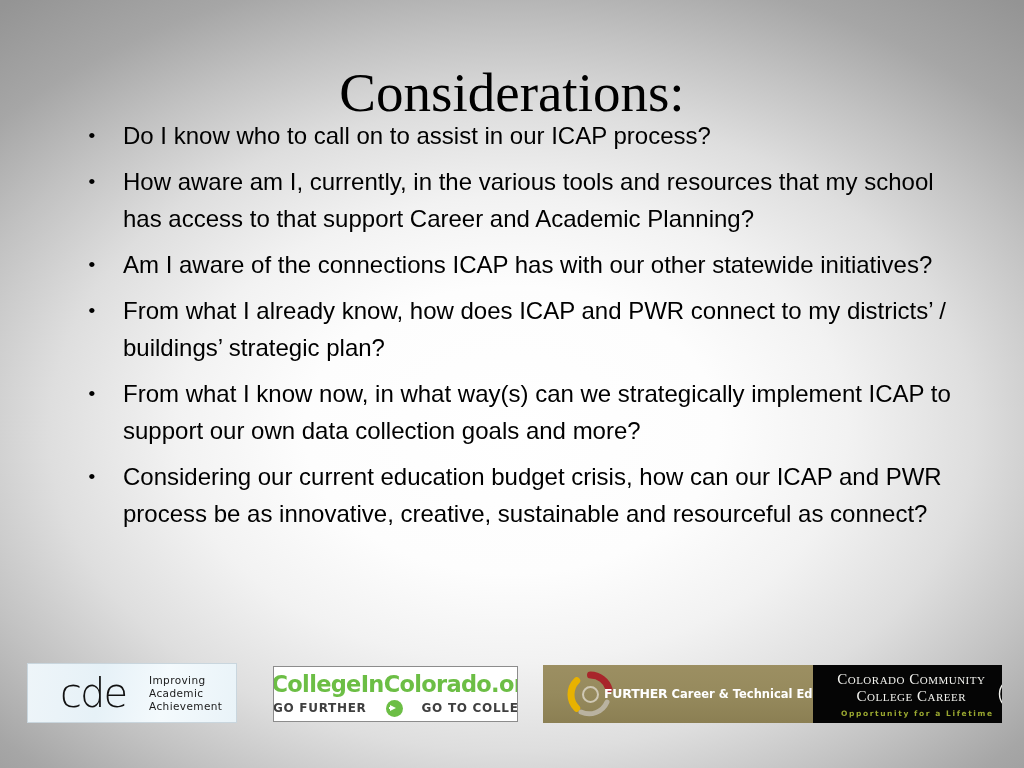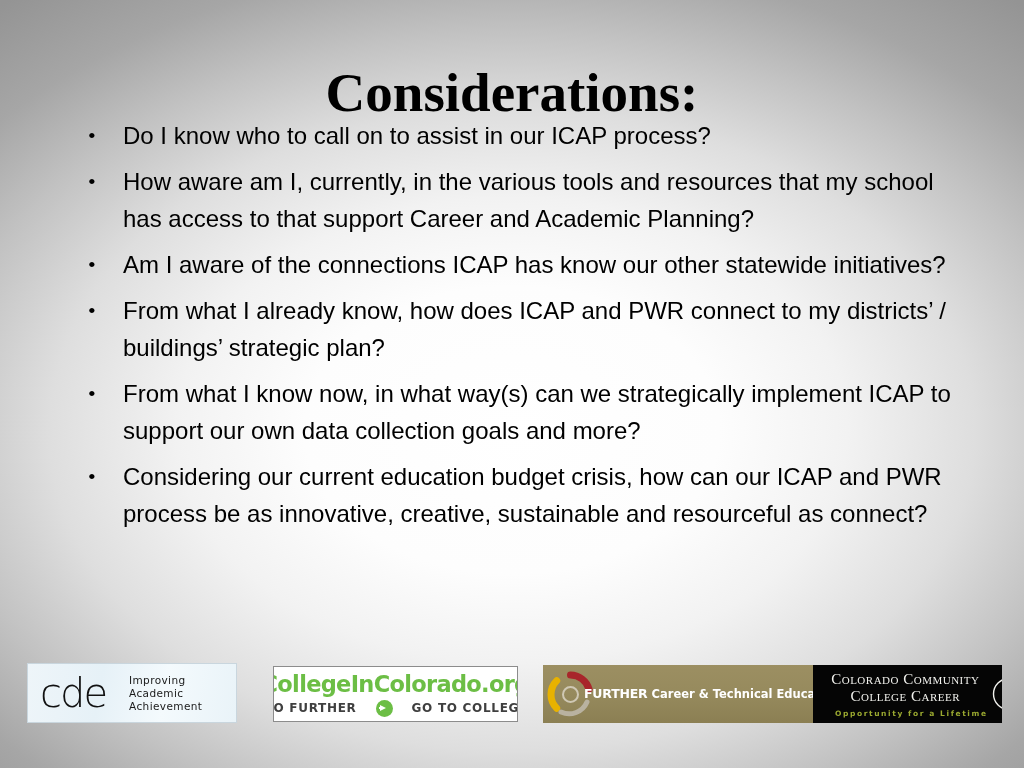--- a/index.html
+++ b/index.html
@@ -34,21 +34,21 @@
   #title {
     position: absolute;
     left: 0;
     top: 26px;
     width: 1024px;
     text-align: center;
     font-size: 55px;
     line-height: 1.08;
     color: #000000;
     font-family: "Liberation Serif", "DejaVu Serif", serif;
-    font-weight: bold;
+    font-weight: normal;
     letter-spacing: 0px;
   }
 
   
   #bullets {
     position: absolute;
     left: 78px;
     top: 117px;
     width: 885px;
   }
@@ -83,20 +83,21 @@
     left: 0;
     top: 663px;
     width: 1024px;
     height: 62px;
   }
   .logo-box {
     position: absolute;
     top: 0;
     box-sizing: border-box;
     overflow: hidden;
+    padding-left: 20px;
   }
 
   
   #logo-cde {
     left: 27px;
     width: 210px;
     height: 60px;
     background: linear-gradient(100deg, #eef5f9 0%, #e6f1f7 35%, #f4fafd 65%, #e9f3f8 100%);
     border: 1px solid #c9d6de;
     display: flex;
@@ -219,21 +220,21 @@
   
   #logo-cccs {
     left: 813px;
     width: 189px;
     height: 58px;
     top: 2px;
     background: #050505;
     display: flex;
     align-items: center;
     justify-content: space-between;
-    padding: 0 8px 0 10px;
+    padding: 0 8px 0 16px;
   }
   #logo-cccs .cccs-lines {
     display: flex;
     flex-direction: column;
     align-items: center;
     flex: 1 1 auto;
   }
   #logo-cccs .cccs-l1,
   #logo-cccs .cccs-l2 {
     font-family: "Liberation Serif", "DejaVu Serif", serif;
@@ -276,21 +277,21 @@
       <span class="bullet-text">Do I know who to call on to assist in our ICAP process?</span>
     </div>
 
     <div class="bullet-row">
       <span class="bullet-mark">•</span>
       <span class="bullet-text">How aware am I, currently, in the various tools and resources that my school has access to that support Career and Academic Planning?</span>
     </div>
 
     <div class="bullet-row">
       <span class="bullet-mark">•</span>
-      <span class="bullet-text">Am I aware of the connections ICAP has know our other statewide initiatives?</span>
+      <span class="bullet-text">Am I aware of the connections ICAP has with our other statewide initiatives?</span>
     </div>
 
     <div class="bullet-row">
       <span class="bullet-mark">•</span>
       <span class="bullet-text">From what I already know, how does ICAP and PWR connect to my districts’ / buildings’ strategic plan?</span>
     </div>
 
     <div class="bullet-row">
       <span class="bullet-mark">•</span>
       <span class="bullet-text">From what I know now, in what way(s) can we strategically implement ICAP to support our own data collection goals and more?</span>

